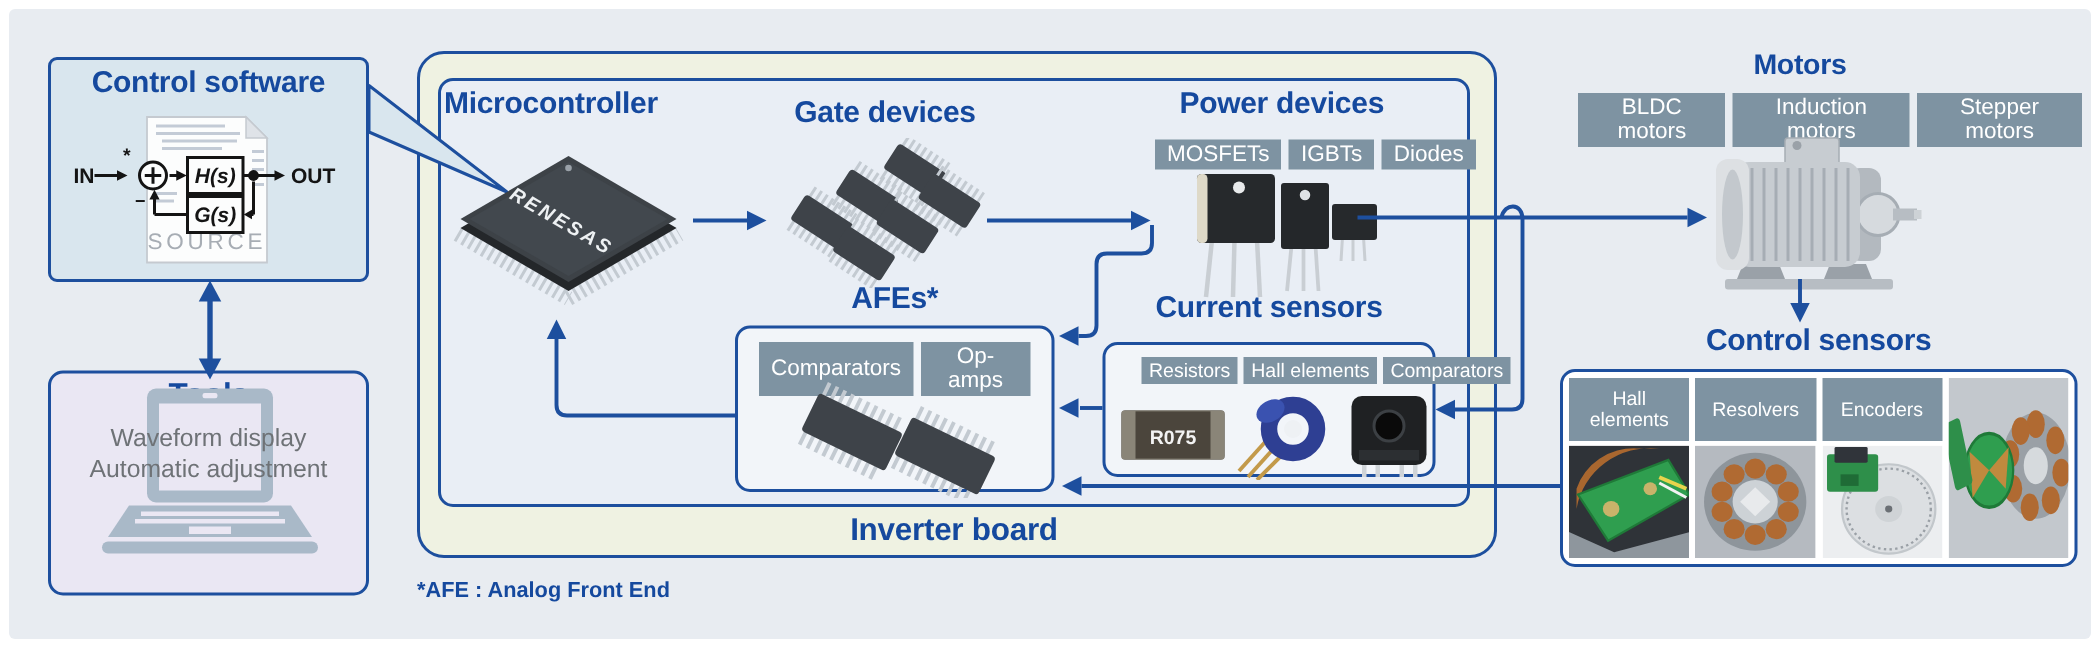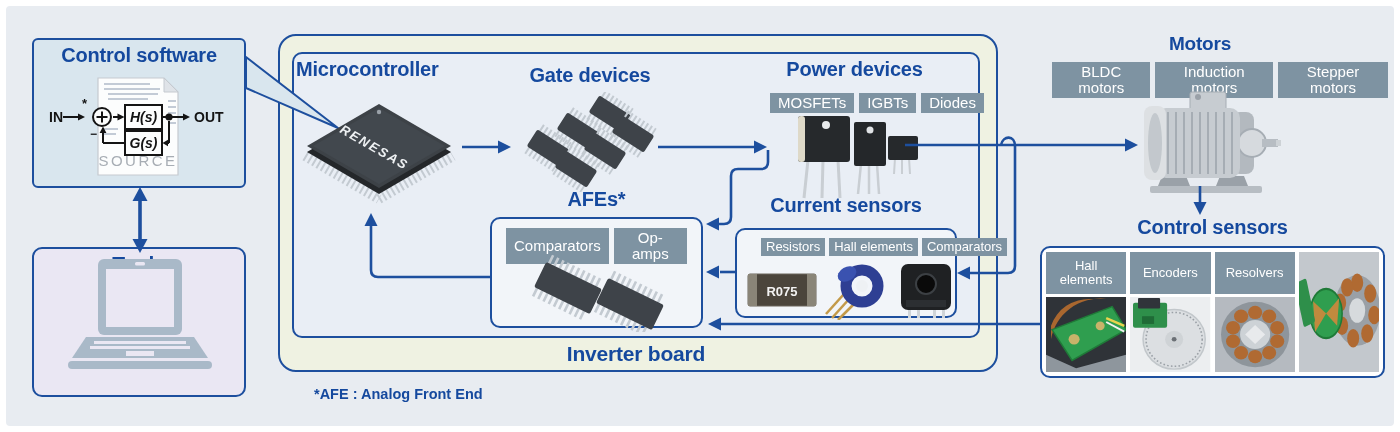--- a/index.html
+++ b/index.html
@@ -17,21 +17,21 @@
   #tools-lines{position:absolute;left:32px;top:282px;width:214px;text-align:center;color:#6e7276;
                font-size:16.5px;line-height:1.28;z-index:6;}
   #mcu-title{left:296px;top:58px;width:230px;text-align:left;}
   #gate-title{left:512px;top:64px;width:156px;}
   #power-title{left:752px;top:58px;width:205px;}
   #afe-title{left:490px;top:188px;width:213px;}
   #current-title{left:735px;top:194px;width:222px;}
   #motors-title{left:1100px;top:33px;width:200px;font-size:19px;}
   #position-title{left:1040px;top:216px;width:345px;}
   #inverter-label{left:292px;top:342px;width:688px;font-size:21px;}
-  #footnote{position:absolute;left:278px;top:386px;color:#15499e;font-weight:bold;font-size:14.5px;margin-left:36px;}
+  #footnote{position:absolute;left:278px;top:386px;color:#15499e;font-weight:bold;font-size:14.5px;}
   #power-tags{left:750px;top:93px;width:210px;}
   #motors-tags{left:1032px;top:62px;width:336px;}
   #afe-tags{left:486px;top:228px;width:181px;}
   #afe-tags .tag{flex:1;}
   #current-tags{left:741px;top:238px;width:210px;gap:4px;}
   #current-tags .tag{font-size:13px;padding:2px 5px;flex:0 0 auto;}
   #position-content{position:absolute;left:1046px;top:252px;width:333px;height:120px;display:flex;gap:4px;}
   .pcol{flex:1;display:flex;flex-direction:column;gap:3px;}
   .pcol .tag{height:40px;font-size:13px;padding:1px 2px;}
   .photo{flex:1;overflow:hidden;}
@@ -50,20 +50,24 @@
   <div class="box" id="b-afe" style="left:490px;top:217px;width:213px;height:111px;background:#f2f5f9;border-radius:10px;"></div>
   <div class="box" id="b-current" style="left:735px;top:228px;width:222px;height:90px;background:#f2f5f9;border-radius:10px;"></div>
   <div class="box" id="b-position" style="left:1040px;top:246px;width:345px;height:132px;background:#ffffff;border-radius:10px;"></div>
 
   <svg class="lineart" width="1400" height="432">
     <polygon points="246,57 246,88 338,128" fill="#d9e6ee" stroke="#1d4f9e" stroke-width="2" stroke-linejoin="round"></polygon>
   </svg>
 
   <div class="stitle" id="control-title">Control software</div>
   <div class="stitle" id="tools-title">Tools</div>
+  <div id="tools-lines">
+    <div>Waveform display</div>
+    <div>Automatic adjustment</div>
+  </div>
   <div class="stitle" id="mcu-title">Microcontroller</div>
   <div class="stitle" id="gate-title">Gate devices</div>
   <div class="stitle" id="power-title">Power devices</div>
   <div class="stitle" id="afe-title">AFEs*</div>
   <div class="stitle" id="current-title">Current sensors</div>
   <div class="stitle" id="motors-title">Motors</div>
   <div class="stitle" id="position-title">Control sensors</div>
   <div class="stitle" id="inverter-label">Inverter board</div>
   <div id="footnote">*AFE : Analog Front End</div>
 
@@ -93,35 +97,20 @@
       <div class="photo">
         <svg viewBox="0 0 80 78" preserveAspectRatio="none">
           <rect width="80" height="78" fill="#2f3338"></rect>
           <path d="M5,30 A40,40 0 0 1 45,2 L60,2 A50,50 0 0 0 5,44 Z" fill="#a9672f"></path>
           <polygon points="0,60 30,74 80,60 80,78 0,78" fill="#8e969d"></polygon>
           <polygon points="6,34 66,10 80,34 26,66" fill="#2f9e4f" stroke="#1f7a38" stroke-width="1.5"></polygon>
           <circle cx="28" cy="44" r="5.5" fill="#c9b36a"></circle>
             <circle cx="54" cy="30" r="4.5" fill="#c9b36a"></circle>
           <path d="M60,22 L78,30" stroke="#e8d44d" stroke-width="2.5" fill="none"></path>
           <path d="M60,26 L78,36" stroke="#f2f2f2" stroke-width="2" fill="none"></path>
-        </svg>
-      </div>
-    </div>
-    <div class="pcol">
-      <div class="tag">Encoders</div>
-      <div class="photo">
-        <svg viewBox="0 0 80 78" preserveAspectRatio="none">
-          <rect width="80" height="78" fill="#eceef0"></rect>
-          <circle cx="44" cy="44" r="31" fill="#dcdfe2" stroke="#c2c7cb" stroke-width="1.5"></circle>
-          <circle cx="44" cy="44" r="28" fill="none" stroke="#9aa0a6" stroke-width="1.6" stroke-dasharray="1.6 2.2"></circle>
-          <circle cx="44" cy="44" r="9" fill="#cfd3d6"></circle>
-            <circle cx="44" cy="44" r="2.4" fill="#6b7075"></circle>
-          <rect x="3" y="6" width="34" height="26" rx="2" fill="#2e8f4a"></rect>
-          <rect x="8" y="1" width="22" height="11" rx="1" fill="#30343a"></rect>
-          <rect x="12" y="20" width="12" height="8" fill="#1f6b36"></rect>
         </svg>
       </div>
     </div>
     <div class="pcol">
       <div class="tag">Resolvers</div>
       <div class="photo">
         <svg viewBox="0 0 80 78" preserveAspectRatio="none">
           <rect width="80" height="78" fill="#b5bac0"></rect>
           <circle cx="40" cy="39" r="34" fill="#8e959b"></circle>
           <g fill="#b06a32">
@@ -135,20 +124,35 @@
               <circle cx="18" cy="46" r="7"></circle>
               <circle cx="18" cy="32" r="7"></circle>
             <circle cx="26" cy="20" r="7"></circle>
           </g>
           <circle cx="40" cy="39" r="15" fill="#cdd2d6"></circle>
           <polygon points="40,29 50,39 40,49 30,39" fill="#e8eaec"></polygon>
         </svg>
       </div>
     </div>
     <div class="pcol">
+      <div class="tag">Encoders</div>
+      <div class="photo">
+        <svg viewBox="0 0 80 78" preserveAspectRatio="none">
+          <rect width="80" height="78" fill="#eceef0"></rect>
+          <circle cx="44" cy="44" r="31" fill="#dcdfe2" stroke="#c2c7cb" stroke-width="1.5"></circle>
+          <circle cx="44" cy="44" r="28" fill="none" stroke="#9aa0a6" stroke-width="1.6" stroke-dasharray="1.6 2.2"></circle>
+          <circle cx="44" cy="44" r="9" fill="#cfd3d6"></circle>
+            <circle cx="44" cy="44" r="2.4" fill="#6b7075"></circle>
+          <rect x="3" y="6" width="34" height="26" rx="2" fill="#2e8f4a"></rect>
+          <rect x="8" y="1" width="22" height="11" rx="1" fill="#30343a"></rect>
+          <rect x="12" y="20" width="12" height="8" fill="#1f6b36"></rect>
+        </svg>
+      </div>
+    </div>
+    <div class="pcol">
       <div class="photo">
         <svg viewBox="0 0 80 78" preserveAspectRatio="none">
           <rect width="80" height="78" fill="#c3c8cd"></rect>
           <circle cx="58" cy="38" r="23" fill="#9aa0a6"></circle>
           <g fill="#b06a32">
             <circle cx="58" cy="20" r="6"></circle>
               <circle cx="71" cy="27" r="6"></circle>
               <circle cx="75" cy="41" r="6"></circle>
             <circle cx="68" cy="53" r="6"></circle>
               <circle cx="54" cy="56" r="6"></circle>

